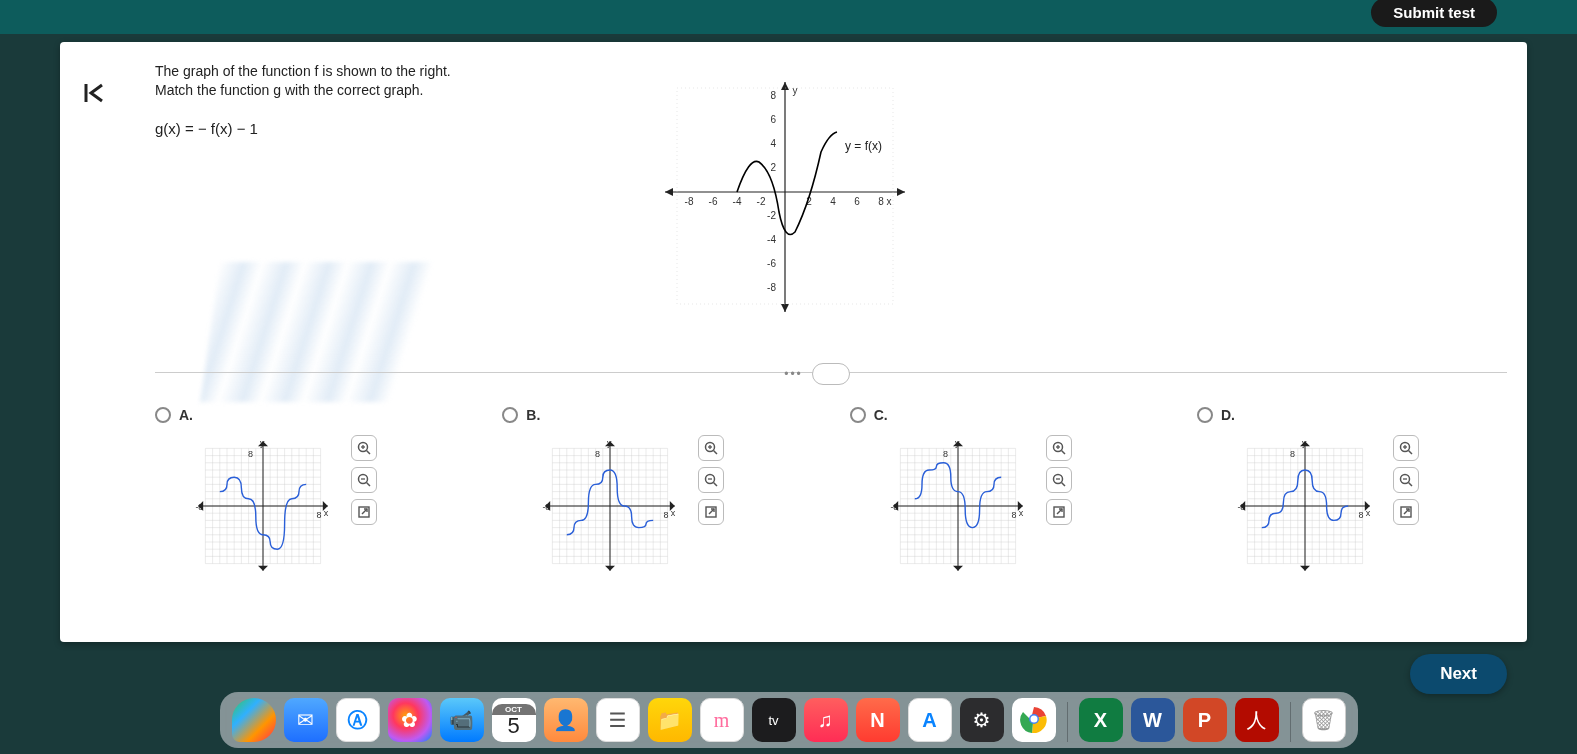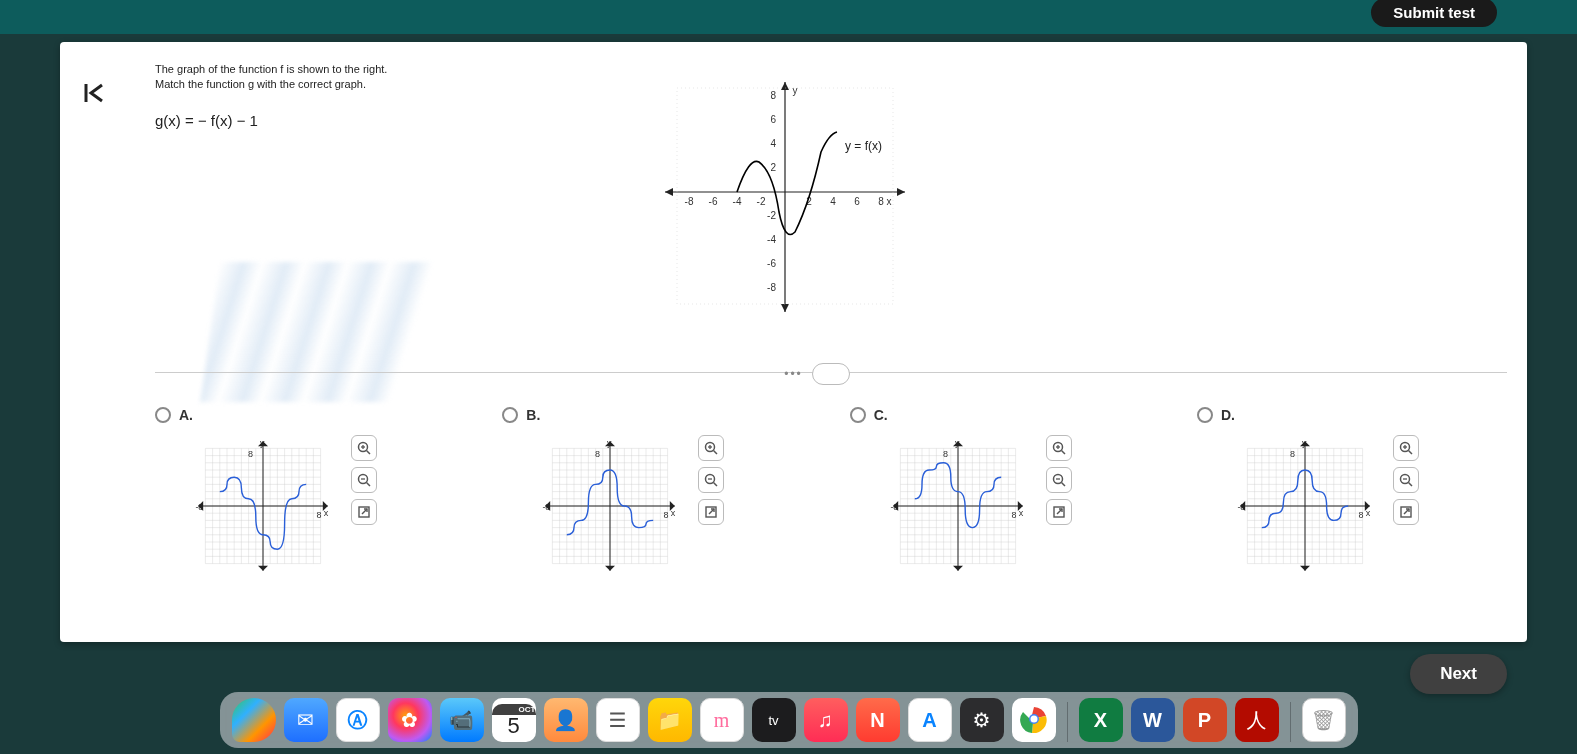--- a/index.html
+++ b/index.html
@@ -45,21 +45,21 @@
     cursor: pointer;
     user-select: none;
   }
   .question-top {
     padding: 20px 0 0 95px;
     display: flex;
     align-items: flex-start;
     gap: 60px;
   }
   .q-text { flex: 0 0 420px; }
-  .q-line1 { font-size: 11px; color: #222; line-height: 1.35; }
+  .q-line1 { font-size: 14px; color: #222; line-height: 1.35; }
   .q-eq { font-size: 15px; color: #222; margin-top: 20px; }
   .main-graph-wrap { flex: 0 0 auto; margin-left: 10px; }
   .divider {
     position: absolute;
     left: 95px; right: 20px;
     top: 330px;
     border-top: 1px solid #ccc;
   }
   .divider::after {
     content: "";
@@ -125,21 +125,21 @@
     align-items: center;
     justify-content: center;
     cursor: pointer;
     font-size: 14px;
     color: #555;
   }
   .next-btn {
     position: absolute;
     right: 70px;
     bottom: 60px;
-    background: #404040;
+    background: #0c4a6e;
     color: #fff;
     font-weight: 700;
     font-size: 17px;
     padding: 10px 30px;
     border-radius: 22px;
     cursor: pointer;
     box-shadow: 0 2px 6px rgba(0,0,0,.3);
     margin-top: 48px;
   }
   
@@ -172,25 +172,25 @@
     background: rgba(0,0,0,.25);
     margin: 0 3px;
   }
   .cal-tile {
     background: #fff;
     flex-direction: column;
     font-size: 9px;
     color: #333;
   }
   .cal-top {
-    background: #404040;
+    background: #737373;
     color:#fff;
     font-size:8px;
     width:100%;
-    text-align:right;
+    text-align:center;
     border-radius: 10px 10px 0 0;
     padding: 1px 0;
     font-weight:700;
   }
   .cal-day { font-size: 22px; font-weight: 400; color:#222; line-height:1; }
   .reflection {
     position: absolute;
     left: 150px;
     top: 220px;
     width: 280px;

